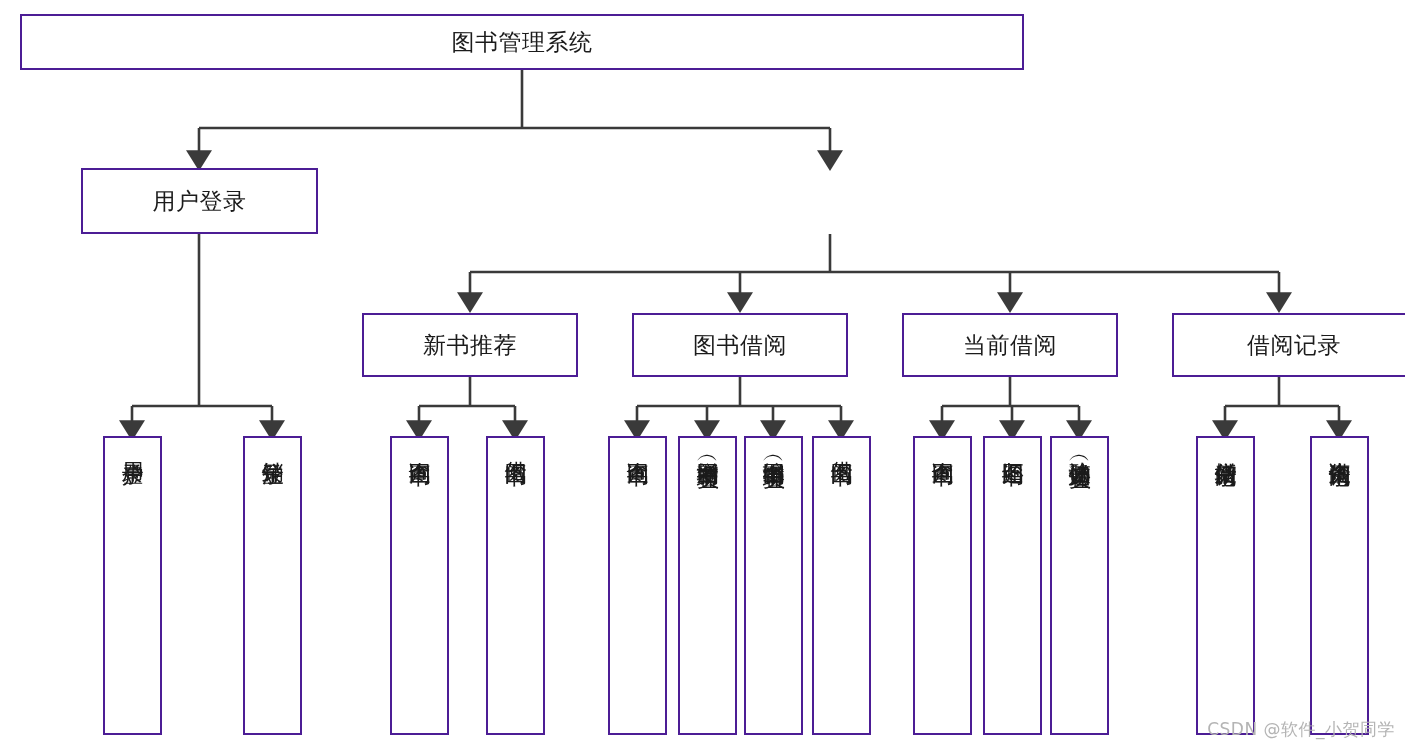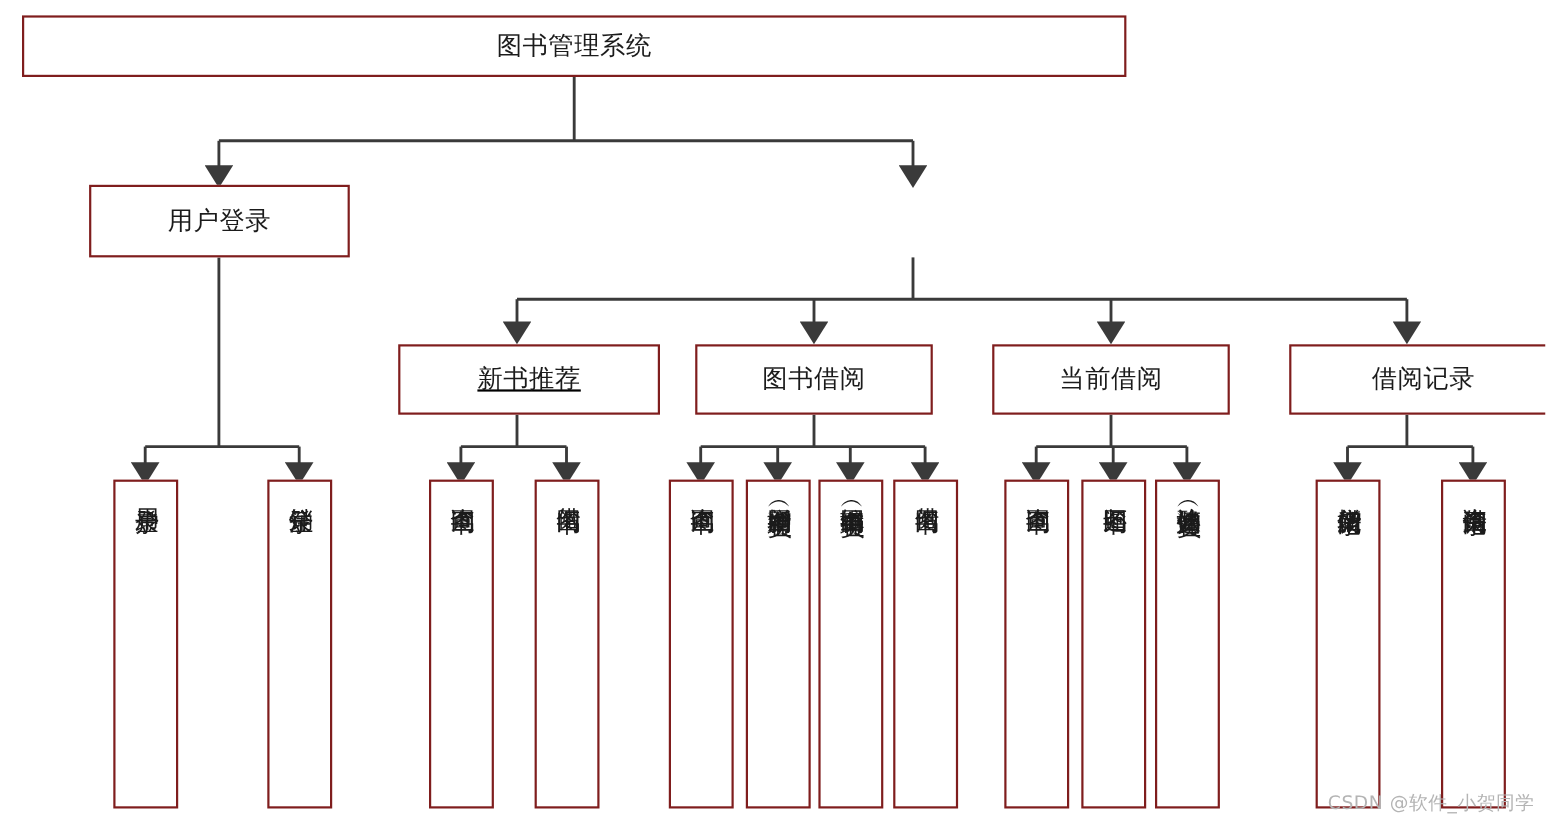--- a/index.html
+++ b/index.html
@@ -23,21 +23,21 @@
     left: 0;
     top: 0;
     width: 1405px;
     height: 747px;
     pointer-events: none;
   }
   .node {
     position: absolute;
     box-sizing: border-box;
     background: #ffffff;
-    border: 2px solid #7f1d1d;
+    border: 2px solid #4c1d95;
     display: flex;
     align-items: center;
     justify-content: center;
     z-index: 2;
   }
   .node-label {
     font-size: 23px;
     color: #1b1b1b;
     line-height: 1.15;
     letter-spacing: 0.5px;
@@ -128,21 +128,21 @@
   </svg>
 
   <div class="node" style="left:20px; top:14px; width:1004px; height:56px;">
     <span class="node-label">图书管理系统</span>
   </div>
 
   <div class="node" style="left:81px; top:168px; width:237px; height:66px;">
     <span class="node-label">用户登录</span>
   </div>
 
-  <div class="node" style="left:362px; top:313px; width:238px; height:64px;text-decoration:underline;">
+  <div class="node" style="left:362px; top:313px; width:216px; height:64px;">
     <span class="node-label">新书推荐</span>
   </div>
   <div class="node" style="left:632px; top:313px; width:216px; height:64px;align-items:center;">
     <span class="node-label">图书借阅</span>
   </div>
   <div class="node" style="left:902px; top:313px; width:216px; height:64px;align-items:center;">
     <span class="node-label">当前借阅</span>
   </div>
   <div class="node" style="left:1172px; top:313px; width:244px; height:64px;">
     <span class="node-label">借阅记录</span>

